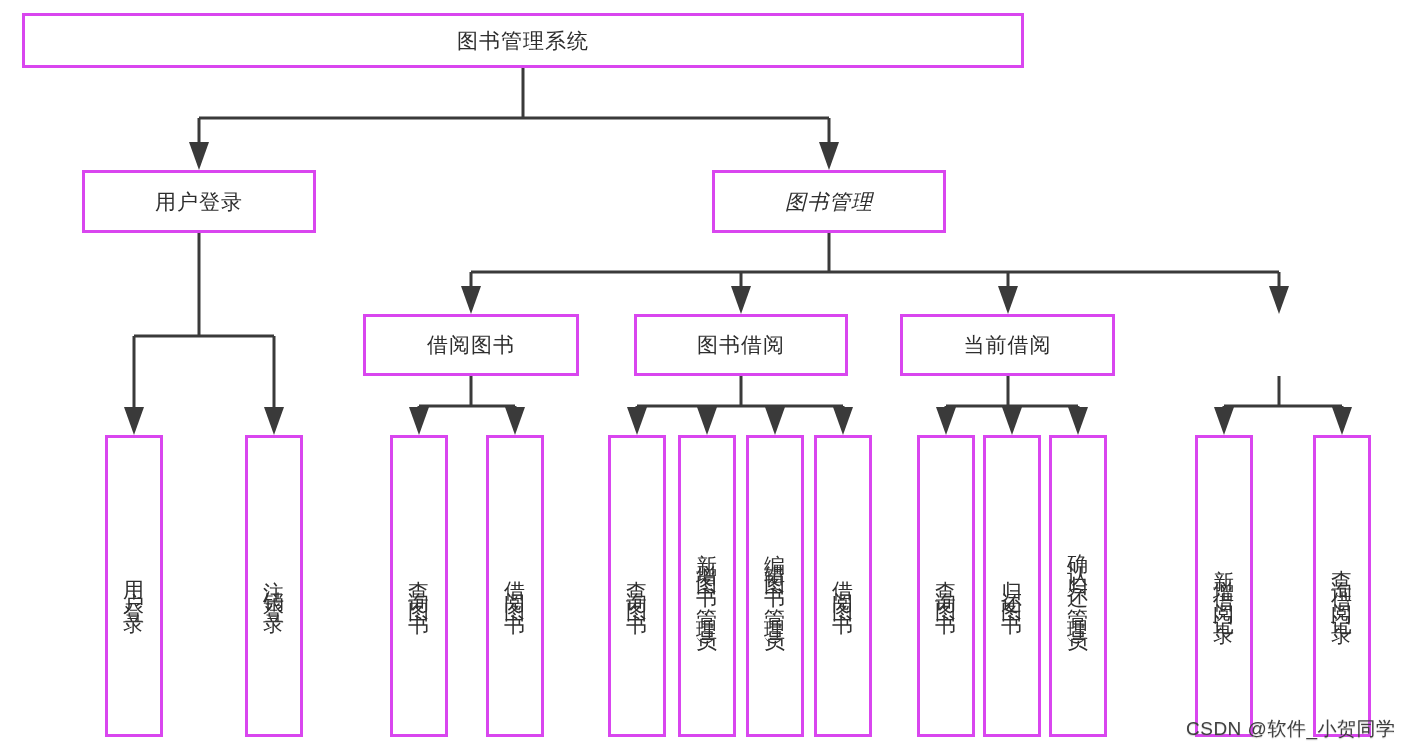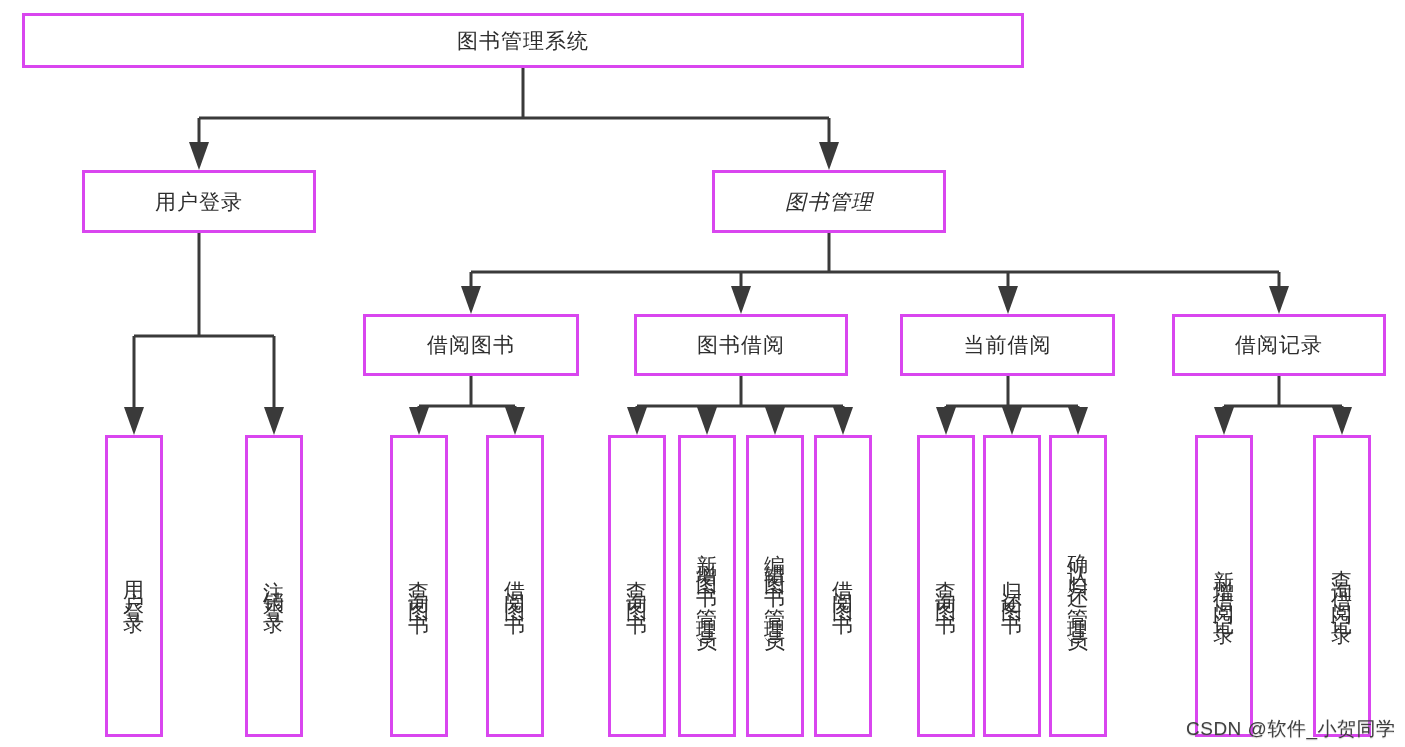--- a/index.html
+++ b/index.html
@@ -101,21 +101,20 @@
   </svg>
 
   <div class="box h" style="left:22px; top:13px; width:1002px; height:55px;">图书管理系统</div>
 
   <div class="box h" style="left:82px; top:170px; width:234px; height:63px;">用户登录</div>
   <div class="box h" style="left:712px; top:170px; width:234px; height:63px;font-style:italic;">图书管理</div>
 
   <div class="box h" style="left:363px; top:314px; width:216px; height:62px;">借阅图书</div>
   <div class="box h" style="left:900px; top:314px; width:215px; height:62px;">当前借阅</div>
   <div class="box h" style="left:634px; top:314px; width:214px; height:62px;">图书借阅</div>
-  <div class="box h" style="left:1172px; top:314px; width:214px; height:62px;">借阅记录</div>
 
   <div class="box v" style="left:105px; top:435px; width:58px; height:302px;">用户登录</div>
   <div class="box v" style="left:245px; top:435px; width:58px; height:302px;">注销登录</div>
 
   <div class="box v" style="left:390px; top:435px; width:58px; height:302px;">查询图书</div>
   <div class="box v" style="left:486px; top:435px; width:58px; height:302px;">借阅图书</div>
 
   <div class="box v" style="left:608px; top:435px; width:58px; height:302px;">查询图书</div>
   <div class="box v" style="left:678px; top:435px; width:58px; height:302px;">新增图书（管理员）</div>
   <div class="box v" style="left:746px; top:435px; width:58px; height:302px;">编辑图书（管理员）</div>

